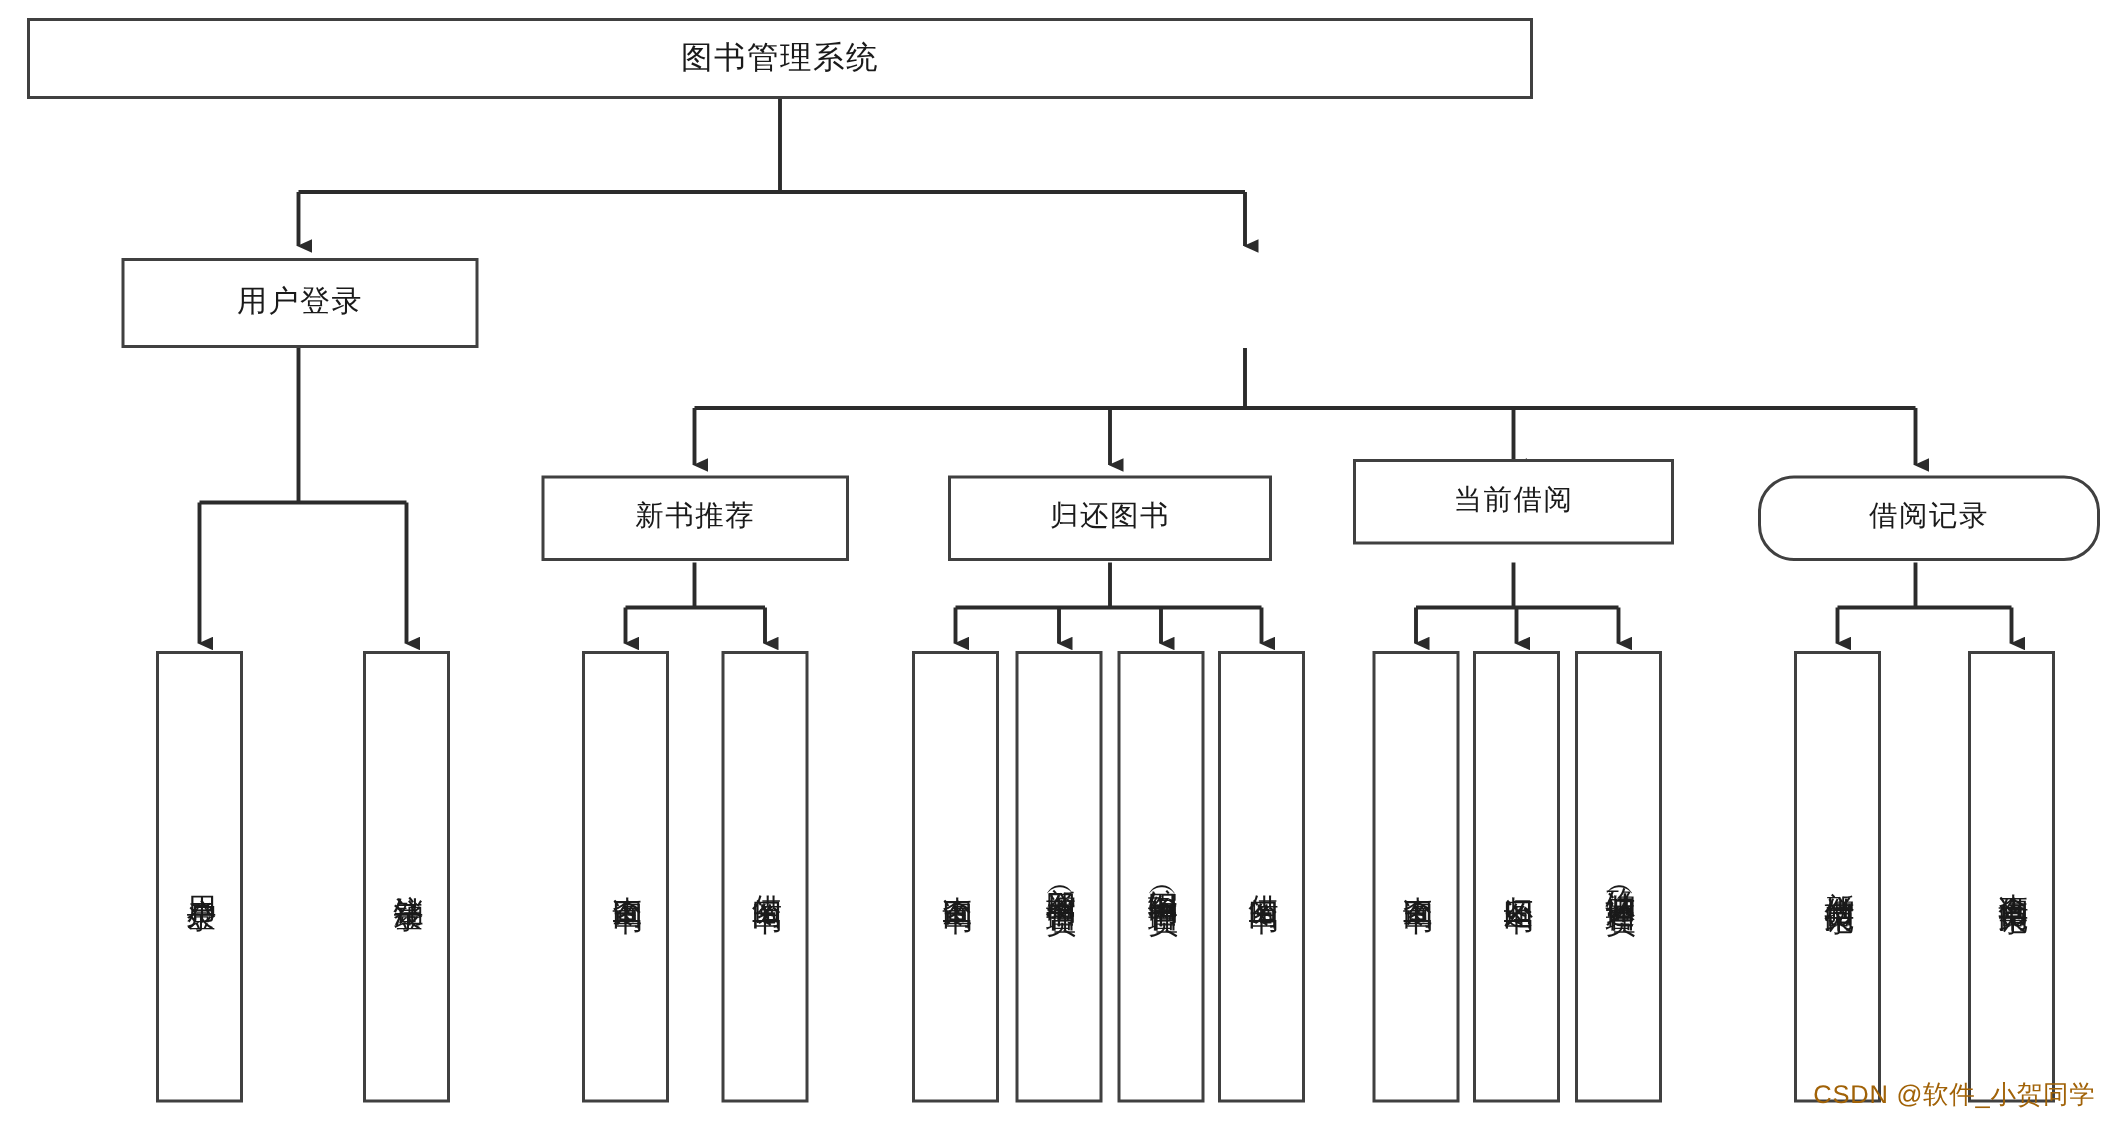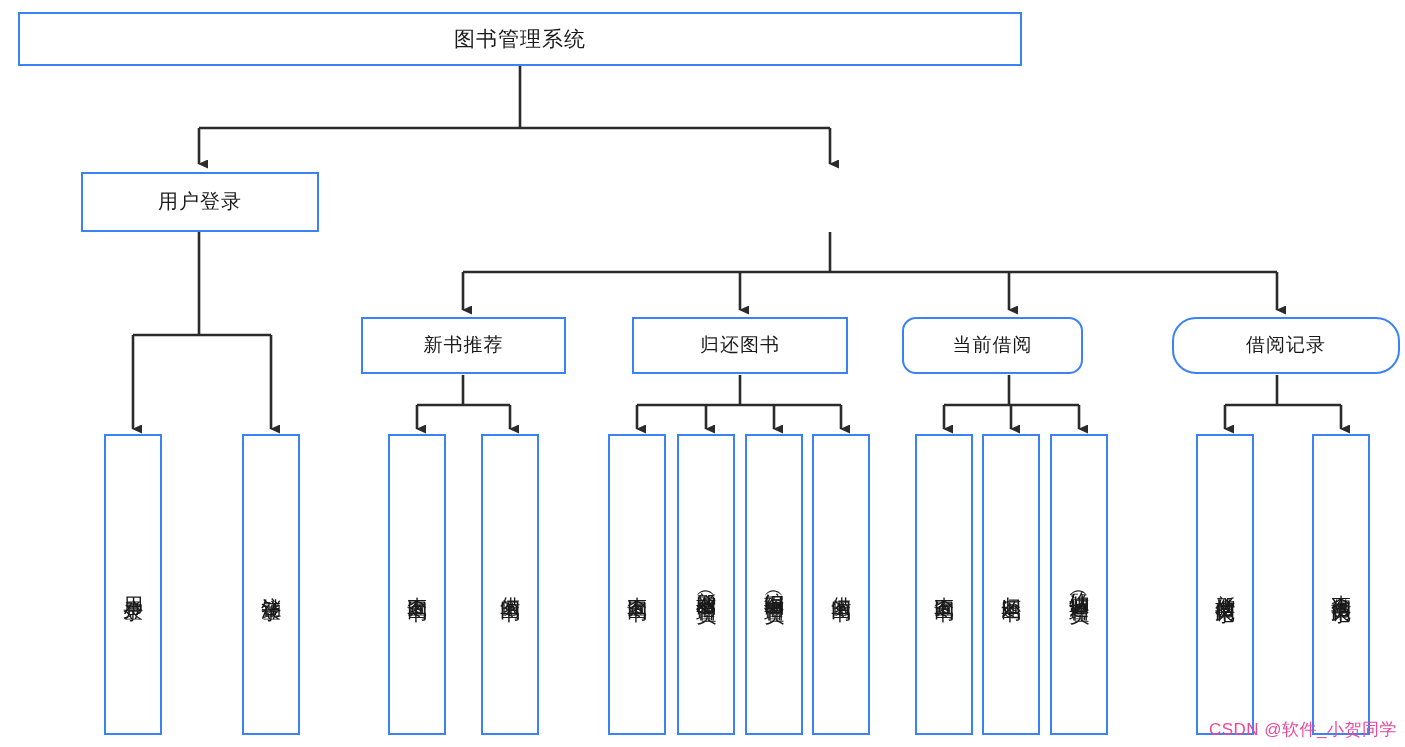--- a/index.html
+++ b/index.html
@@ -23,21 +23,21 @@
     left: 0;
     top: 0;
     width: 1405px;
     height: 747px;
     pointer-events: none;
   }
   .node {
     position: absolute;
     box-sizing: border-box;
     background: #ffffff;
-    border: 2px solid #3b82f6;
+    border: 2px solid #404040;
     display: flex;
     align-items: center;
     justify-content: center;
     color: #1a1a1a;
     line-height: 1.18;
   }
   .node.root {
     font-size: 21px;
   }
   .node.lvl2 {
@@ -62,21 +62,21 @@
   }
   .htext {
     white-space: nowrap;
     letter-spacing: 1px;
   }
   .watermark {
     position: absolute;
     right: 8px;
     bottom: 6px;
     font-size: 17px;
-    color: #ec4899;
+    color: #a16207;
     letter-spacing: 0.5px;
     white-space: nowrap;
     user-select: none;
   }
 </style>
 </head>
 <body>
 
 <div id="canvas">
 
@@ -142,21 +142,21 @@
 
 
   <div class="node lvl3" style="left:361px; top:317px; width:205px; height:57px;font-family:Liberation Serif, serif;">
     <span class="htext">新书推荐</span>
   </div>
 
   <div class="node lvl3" style="left:632px; top:317px; width:216px; height:57px;">
     <span class="htext">归还图书</span>
   </div>
 
-  <div class="node lvl3" style="left:902px; top:317px; width:181px; height:57px;border-radius:14px;">
+  <div class="node lvl3" style="left:902px; top:306px; width:214px; height:57px;">
     <span class="htext">当前借阅</span>
   </div>
 
   <div class="node lvl3" style="left:1172px; top:317px; width:228px; height:57px;border-radius:24px;">
     <span class="htext">借阅记录</span>
   </div>
 
   <div class="node leaf" style="left:104px; top:434px; width:58px; height:301px;">
     <span class="vtext">用户登录</span>
   </div>

